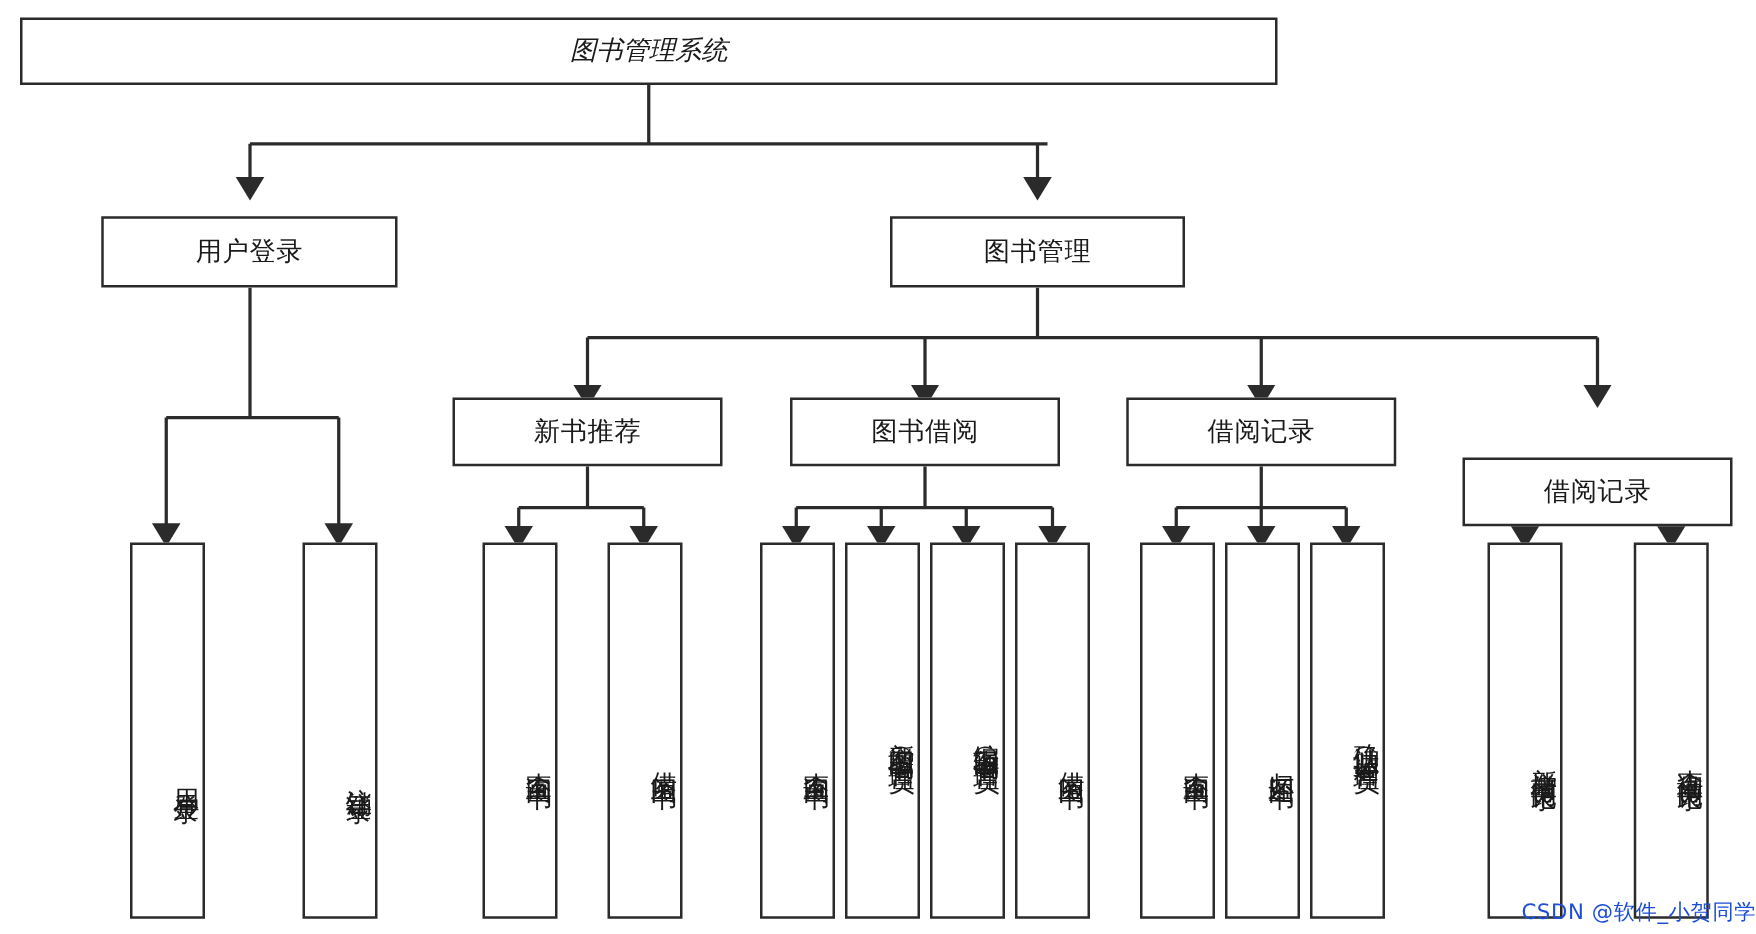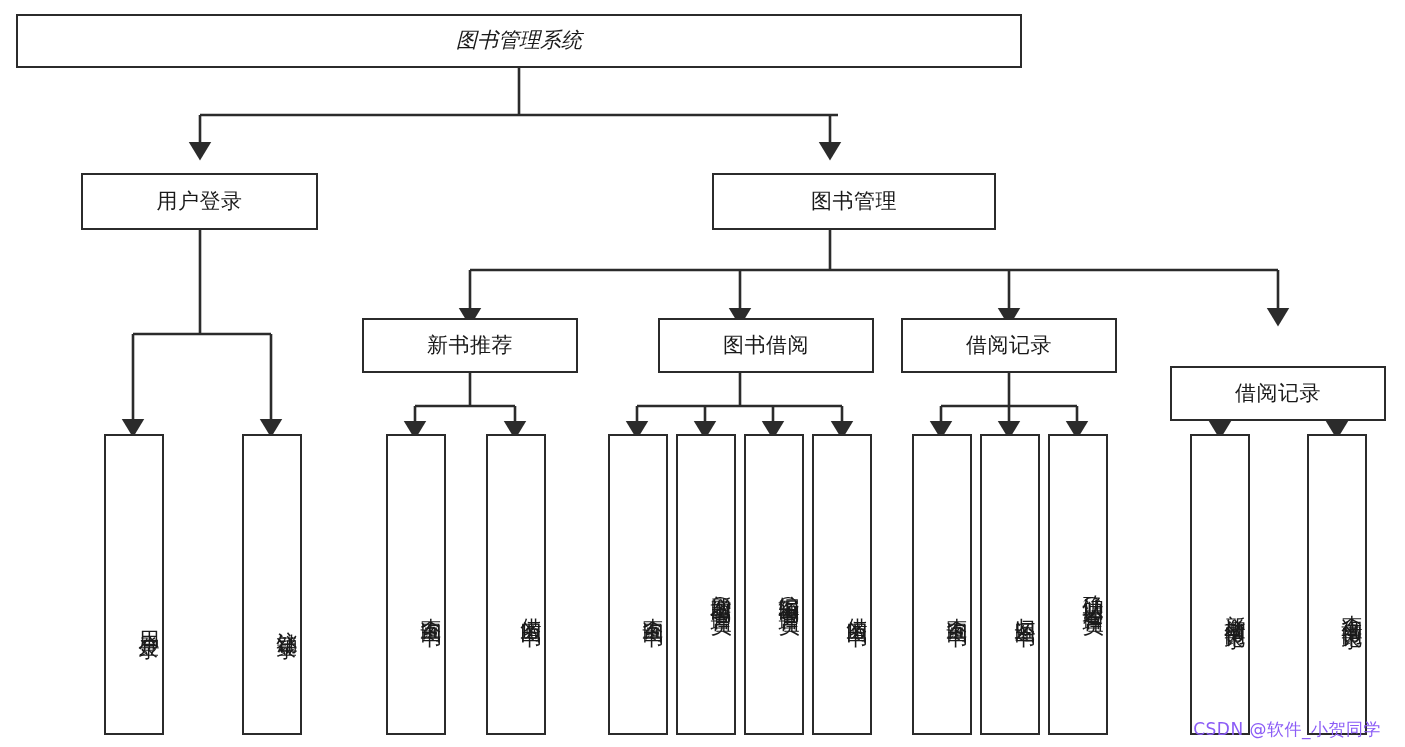--- a/index.html
+++ b/index.html
@@ -50,24 +50,24 @@
     letter-spacing: 3px;
     align-items: flex-start;
     justify-content: center;
     padding-top: 6px;
   }
   .node-v.pad-top-lg { padding-top: 70px; }
   .node-v.pad-top-md { padding-top: 44px; }
   .node-v.pad-top-sm { padding-top: 14px; }
   .watermark {
     position: absolute;
-    right: 24px;
+    right: 0;
     bottom: 6px;
     font-size: 17px;
-    color: #8b5cf6;
+    color: #1d4ed8;
     letter-spacing: 0.5px;
     white-space: nowrap;
   }
 </style>
 </head>
 <body>
 
 <div id="canvas">
 
   <svg class="edges" viewBox="0 0 1405 747">
@@ -120,28 +120,28 @@
     </g>
   </svg>
 
   <div class="node node-root" style="left:16px; top:14px; width:1006px; height:54px;font-style:italic;">
     <span>图书管理系统</span>
   </div>
 
   <div class="node node-h" style="left:81px; top:173px; width:237px; height:57px;">
     <span>用户登录</span>
   </div>
-  <div class="node node-h" style="left:712px; top:173px; width:284px; height:57px;">
+  <div class="node node-h" style="left:712px; top:173px; width:236px; height:57px;">
     <span>图书管理</span>
   </div>
 
   <div class="node node-h" style="left:362px; top:318px; width:216px; height:55px;">
     <span>新书推荐</span>
   </div>
-  <div class="node node-h" style="left:632px; top:318px; width:216px; height:55px;margin-left:26px;">
+  <div class="node node-h" style="left:632px; top:318px; width:216px; height:55px;">
     <span>图书借阅</span>
   </div>
   <div class="node node-h" style="left:901px; top:318px; width:216px; height:55px;">
     <span>借阅记录</span>
   </div>
   <div class="node node-h" style="left:1170px; top:318px; width:216px; height:55px;margin-top:48px;">
     <span>借阅记录</span>
   </div>
 
   <div class="node node-v pad-top-lg" style="left:104px; top:434px; width:60px; height:301px;">

